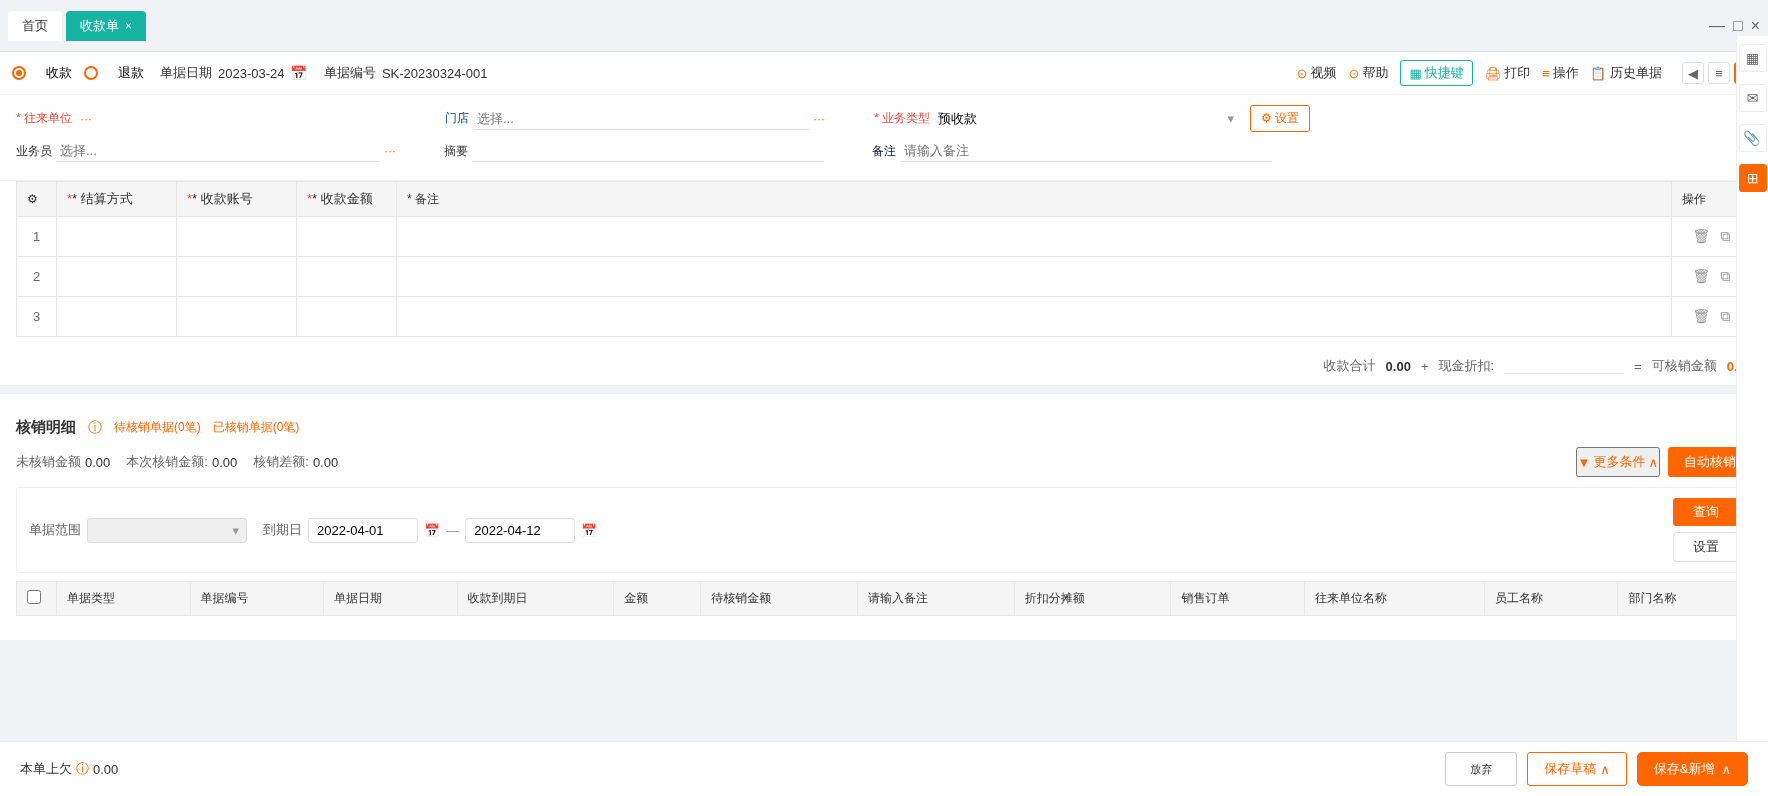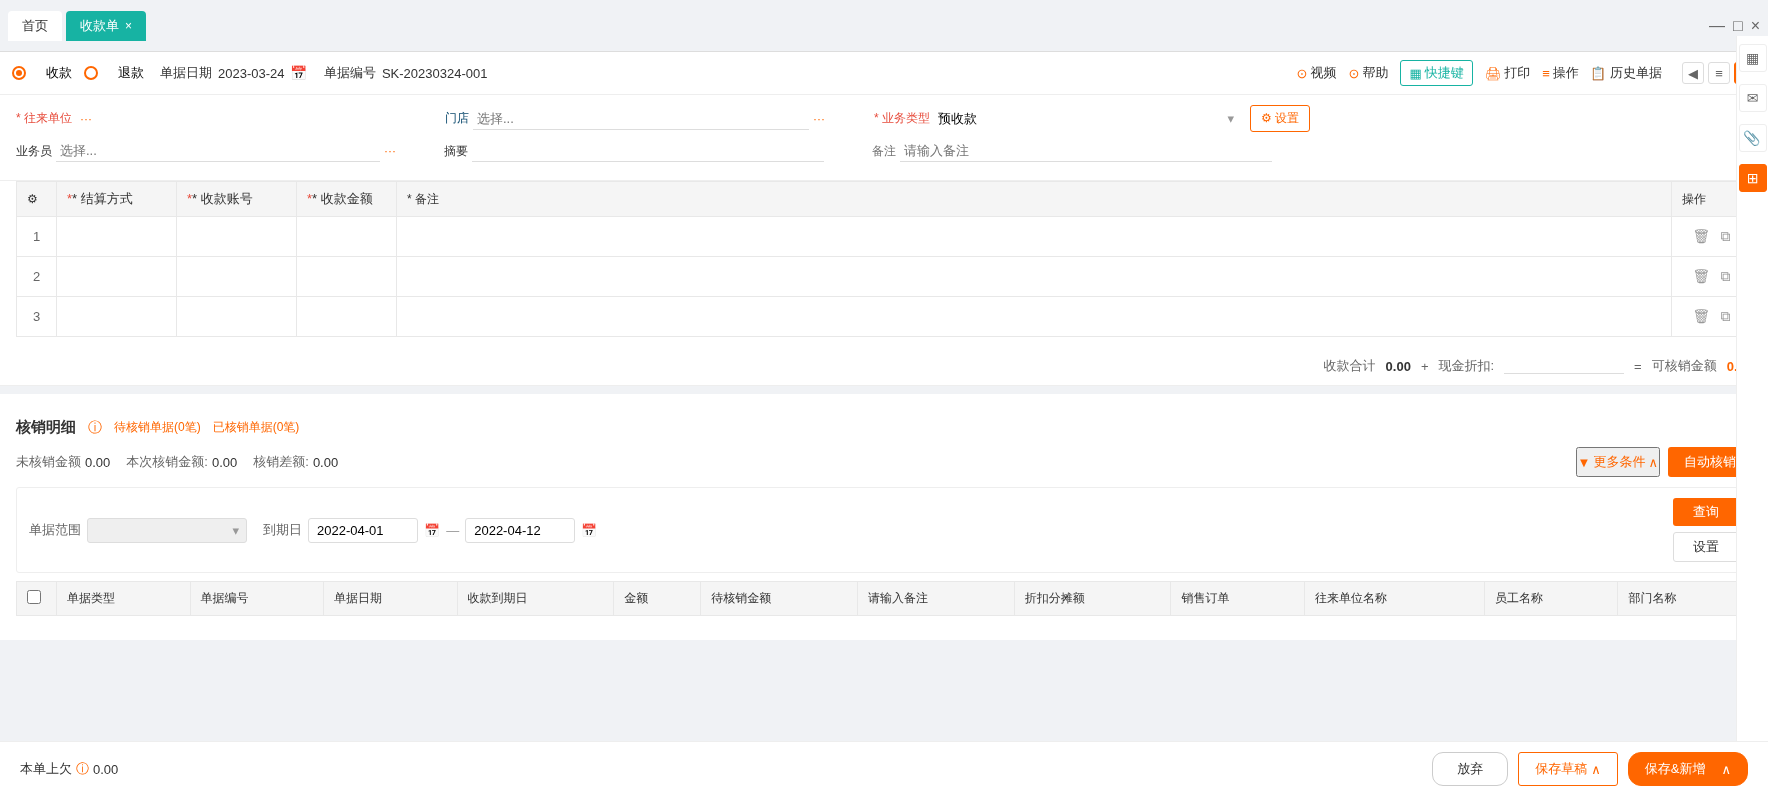--- a/index.html
+++ b/index.html
@@ -102,23 +102,23 @@
     .verify-table { width: 100%; border-collapse: collapse; }
     .verify-table th { background: #f5f5f5; padding: 8px 10px; text-align: left; font-weight: normal; border: 1px solid #e8e8e8; font-size: 12px; color: #333; }
     .col-check { width: 40px; text-align: center; }
     .checkbox-el { width: 14px; height: 14px; cursor: pointer; }
 
     
     .bottom-bar { position: fixed; bottom: 0; left: 0; right: 0; display: flex; align-items: center; padding: 10px 20px; background: #fff; border-top: 1px solid #eee; gap: 12px; z-index: 100; }
     .bottom-info { display: flex; align-items: center; gap: 4px; font-size: 13px; color: #333; }
     .bottom-info-icon { color: #f60; cursor: pointer; }
     .bottom-btns { margin-left: auto; display: flex; gap: 10px; }
-    .btn-discard { background: #fff; border: 1px solid #ccc; color: #333; padding: 7px 24px; border-radius: 11px; cursor: pointer; font-size: 13px; text-align: right; }
+    .btn-discard { background: #fff; border: 1px solid #ccc; color: #333; padding: 7px 24px; border-radius: 3px; cursor: pointer; font-size: 11px; text-align: right; }
     .btn-save-draft { background: #fff; border: 1px solid #f60; color: #f60; padding: 7px 16px; border-radius: 3px; cursor: pointer; font-size: 13px; display: flex; align-items: center; gap: 4px; }
-    .btn-save-new { background: #f60; border: 1px solid #f60; color: #fff; padding: 7px 16px; border-radius: 13px; cursor: pointer; font-size: 13px; display: flex; align-items: center; gap: 16px; }
+    .btn-save-new { background: #f60; border: 1px solid #f60; color: #fff; padding: 7px 16px; border-radius: 5px; cursor: pointer; font-size: 13px; display: flex; align-items: center; gap: 7px; }
 
     
     .right-panel { position: fixed; right: 0; top: 36px; width: 32px; background: #fff; border-left: 1px solid #eee; display: flex; flex-direction: column; align-items: center; padding: 8px 0; gap: 12px; z-index: 50; height: calc(100% - 36px - 44px); }
     .right-panel-btn { width: 28px; height: 28px; display: flex; align-items: center; justify-content: center; cursor: pointer; color: #666; border: 1px solid #eee; border-radius: 3px; font-size: 14px; }
     .right-panel-btn.active { background: #f60; color: #fff; border-color: #f60; }
 
     .filter-select-wrapper { position: relative; display: flex; align-items: center; }
     .filter-select-wrapper .arrow { position: absolute; right: 8px; color: #999; pointer-events: none; }
     .filter-select { appearance: none; -webkit-appearance: none; padding-right: 24px; }
   </style>
@@ -228,21 +228,21 @@
     </div>
     <div style="margin:0 24px;"></div>
 
     <div class="form-field" style="max-width:380px;">
       <span class="form-field-label" style="color:#333;">摘要</span>
       <input class="form-field-input" type="text" style="">
     </div>
     <div style="margin:0 24px;"></div>
 
     <div class="form-field" style="max-width:400px;">
-      <span class="form-field-label" style="color:#737373;text-align:right;">备注</span>
+      <span class="form-field-label" style="color:#0f172a;text-align:right;">备注</span>
       <input class="form-field-input" type="text" placeholder="请输入备注" style="">
     </div>
   </div>
 </div>
 
 <div class="table-section">
   <table>
     <thead class="table-header">
       <tr>
         <th class="settings-gear">⚙</th>

